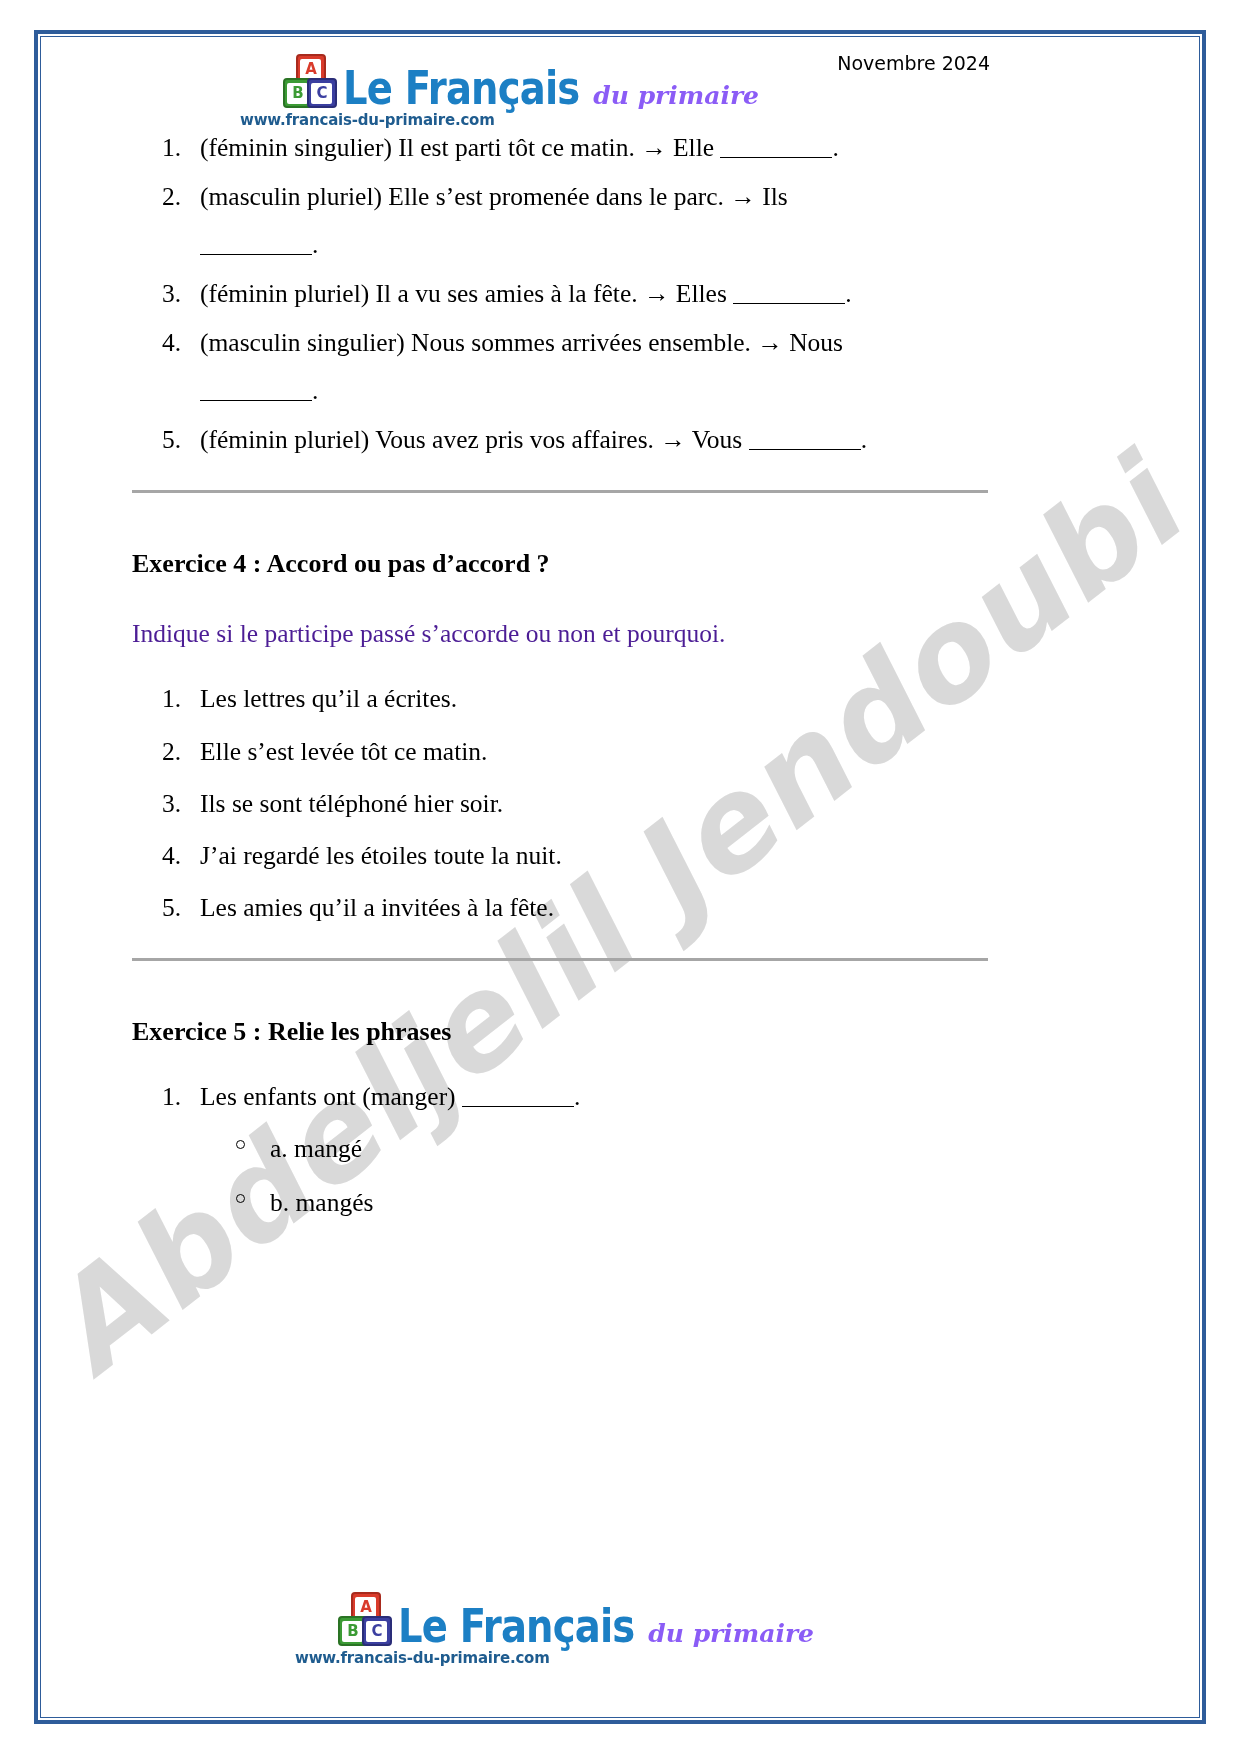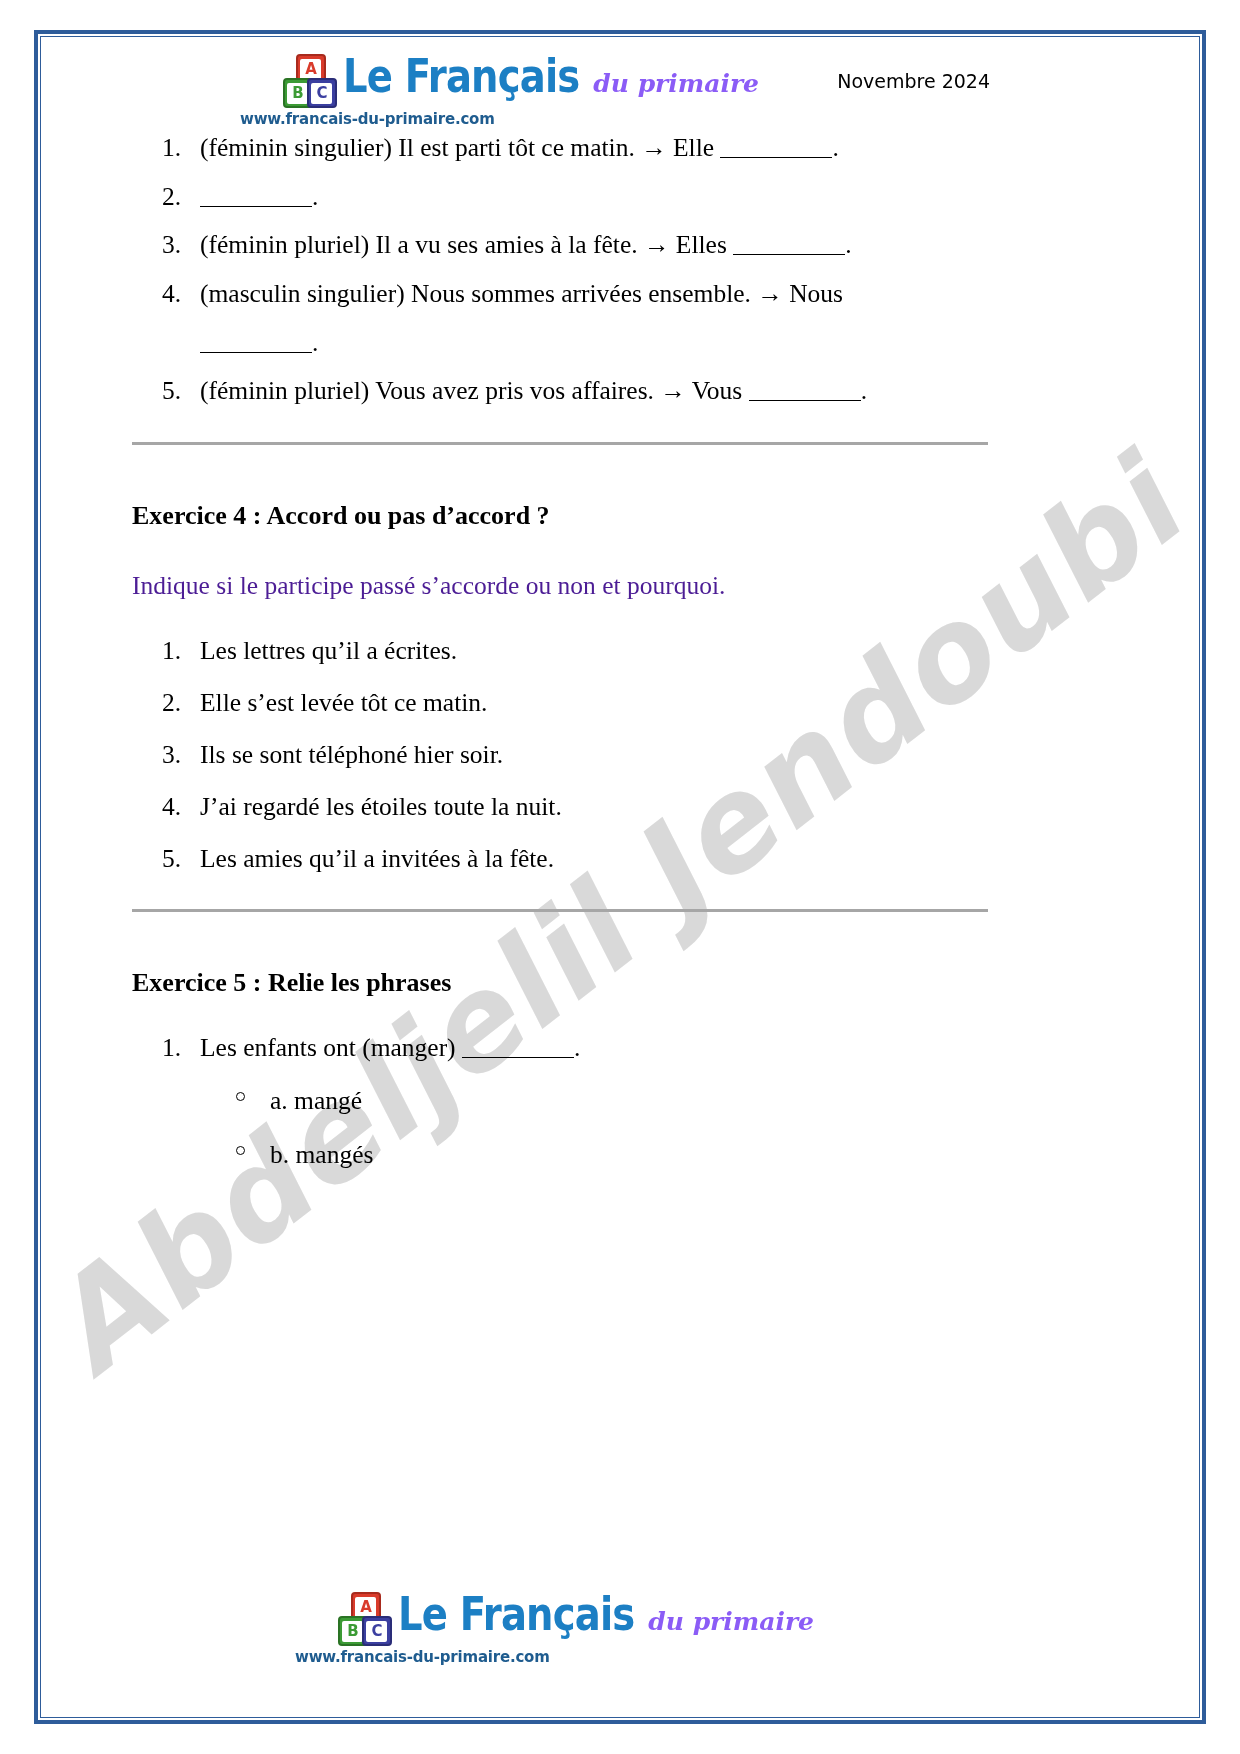--- a/index.html
+++ b/index.html
@@ -121,20 +121,21 @@
   .cube-c {
     left: 26px; top: 24px;
     background: #3B3FA0;
     border: 2px solid #2A2D78;
   }
   .cube-c .face { color: #3B3FA0; }
 
   .brand-text {
     display: flex;
     align-items: baseline;
+    margin-top: 12px;
   }
   .brand-main {
     font-family: "DejaVu Sans", sans-serif;
     font-weight: 700;
     font-size: 47px;
     color: #1C7FC4;
     letter-spacing: -1px;
     line-height: 1;
     transform: scaleX(0.82);
     transform-origin: left center;
@@ -166,21 +167,21 @@
   }
   .header-brand-wrap {
     position: absolute;
     left: 180px;
     top: 0;
     width: 560px;
   }
   .header-date {
     position: absolute;
     right: 190px;
-    top: 18px;
+    top: 0;
     font-family: "DejaVu Sans", sans-serif;
     font-size: 19px;
     color: #000000;
     white-space: nowrap;
   }
 
   
   .body-area {
     position: absolute;
     left: 132px;
@@ -332,20 +333,21 @@
       <ol class="q-list">
 
         <li class="q-item">
           <span class="q-num">1.</span>
           <span>(féminin singulier) Il est parti tôt ce matin. → Elle</span>
           <span class="blank"></span><span>.</span>
         </li>
 
         <li class="q-item">
           <span class="q-num">2.</span>
+          <span>(masculin pluriel) Elle s’est promenée dans le parc. → Ils</span>
         </li>
         <div class="blank-line">
           <span class="blank"></span><span>.</span>
         </div>
 
         <li class="q-item">
           <span class="q-num">3.</span>
           <span>(féminin pluriel) Il a vu ses amies à la fête. → Elles</span>
           <span class="blank"></span><span>.</span>
         </li>

